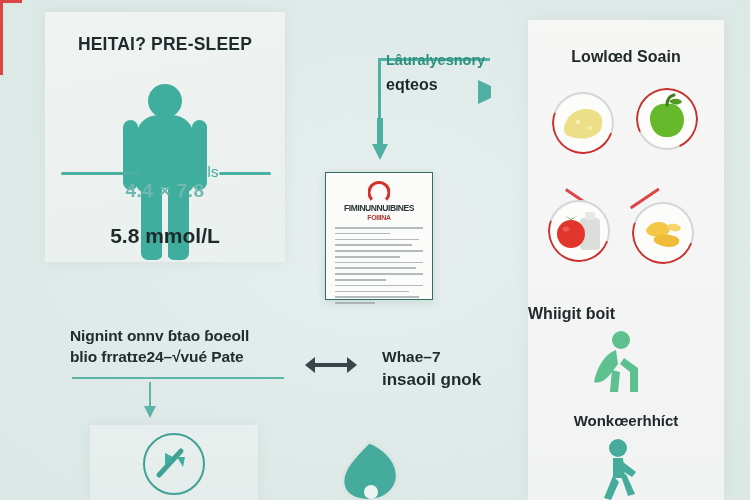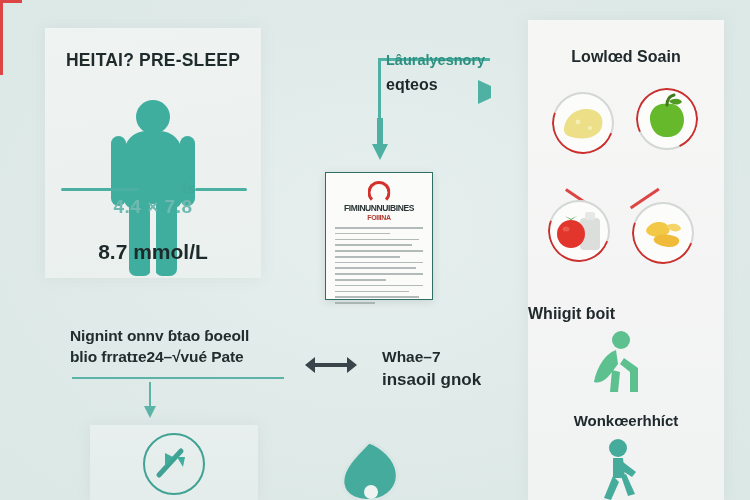--- a/index.html
+++ b/index.html
@@ -24,22 +24,23 @@
 
   
   .panel {
     position: absolute;
     background: #f2f4f3;
     box-shadow: 0 0 14px rgba(120,140,140,0.10);
   }
 
   
   #panel-pre-sleep {
-    left: 45px; top: 28px; width: 216px; height: 250px;
+    left: 45px; top: 12px; width: 216px; height: 250px;
     background: linear-gradient(170deg, #eff3f2 0%, #eaf0ee 100%);
+    padding-left: 24px;
   }
   #pre-sleep-title {
     position: absolute;
     left: 0; right: 0; top: 22px;
     text-align: center;
     font-size: 17.5px;
     font-weight: 700;
     letter-spacing: 0.2px;
     color: #1f2b2b;
     filter: blur(0.25px);
@@ -100,21 +101,21 @@
     background: #4bb0a2; border-radius: 2px;
   }
   #range-rule .bar.left  { left: 0;  width: 78px; }
   #range-rule .bar.right { right: 0; width: 52px; }
   #range-glyph {
     position: absolute;
     right: 48px; top: -9px;
     width: 20px; height: 17px;
     color: #3fa99b;
     font-size: 15px;
-    font-weight: 700;
+    font-weight: 400;
     line-height: 17px;
     text-align: center;
     filter: blur(0.3px);
   }
   #range-value {
     position: absolute;
     left: 0; right: 0; top: 168px;
     text-align: center;
     font-size: 19px;
     font-weight: 600;
@@ -422,21 +423,21 @@
     </div>
 
     <div id="range-rule">
       <div class="bar left"></div>
       <div class="bar right"></div>
       <div id="range-glyph">ls</div>
     </div>
 
     <div id="range-value">4.4 × 7.8</div>
 
-    <div id="glucose-value">8.7 mmol/L</div>
+    <div id="glucose-value">5.8 mmol/L</div>
   </div>
 
   <div id="night-note">
     <div class="l1">Nignint onnv ɓtao ɓoeoll</div>
     <div class="l2">blio frratɪe24–√vué Pate</div>
   </div>
   <div id="night-underline"></div>
   <div id="night-arrow">
     <div class="shaft"></div>
     <div class="head"></div>

